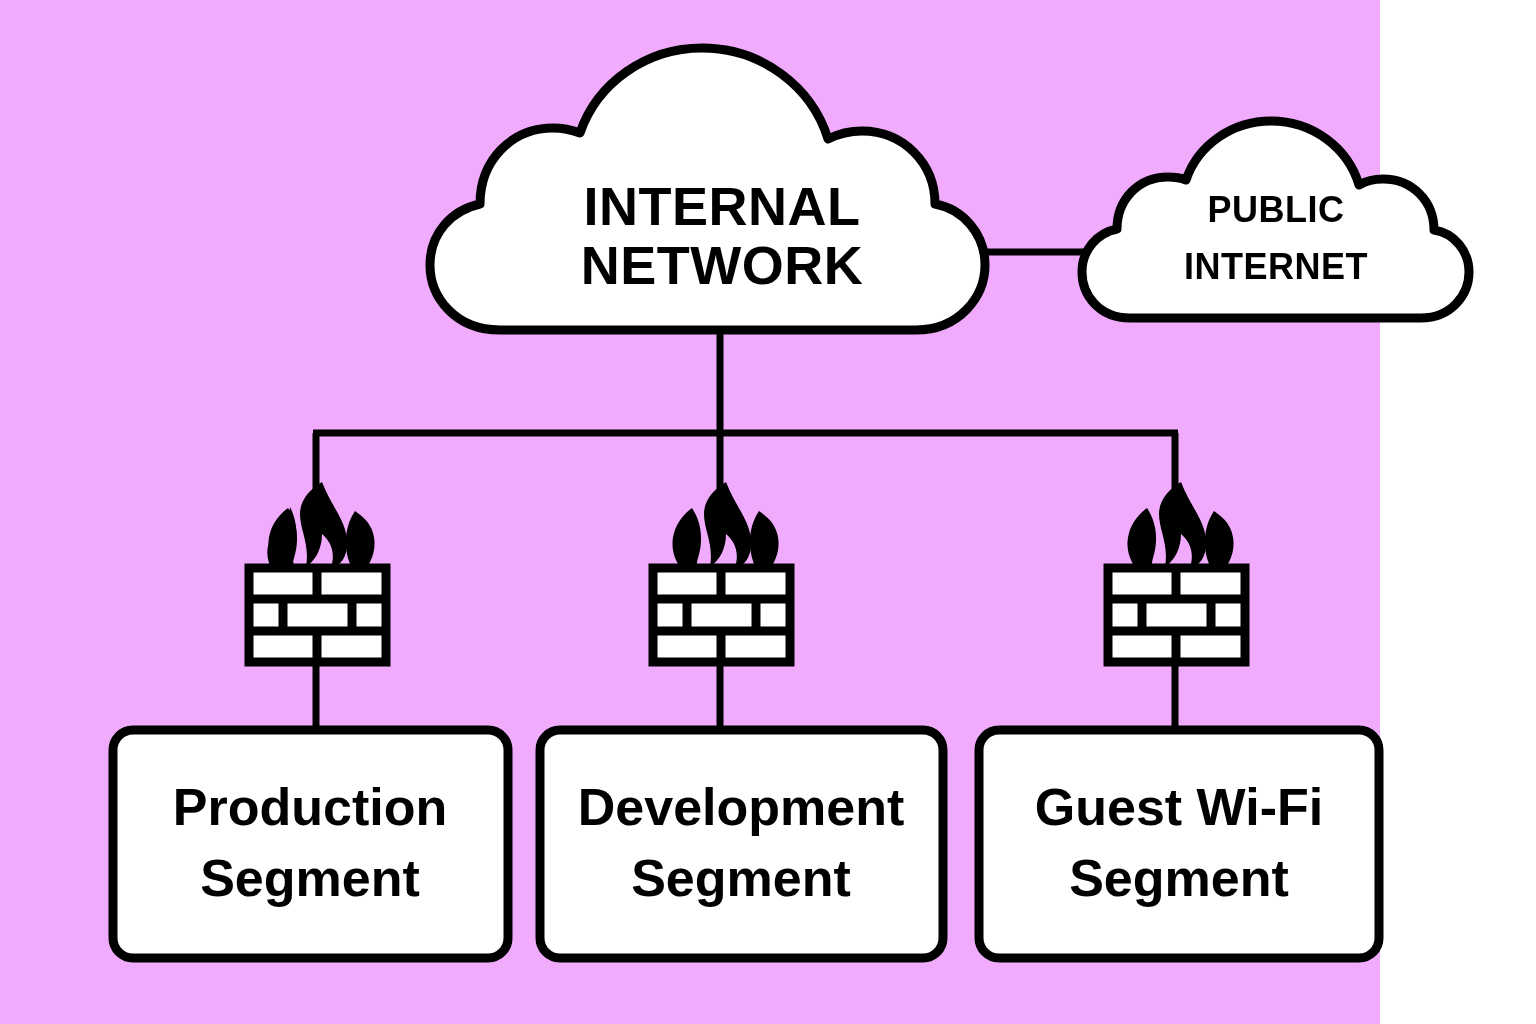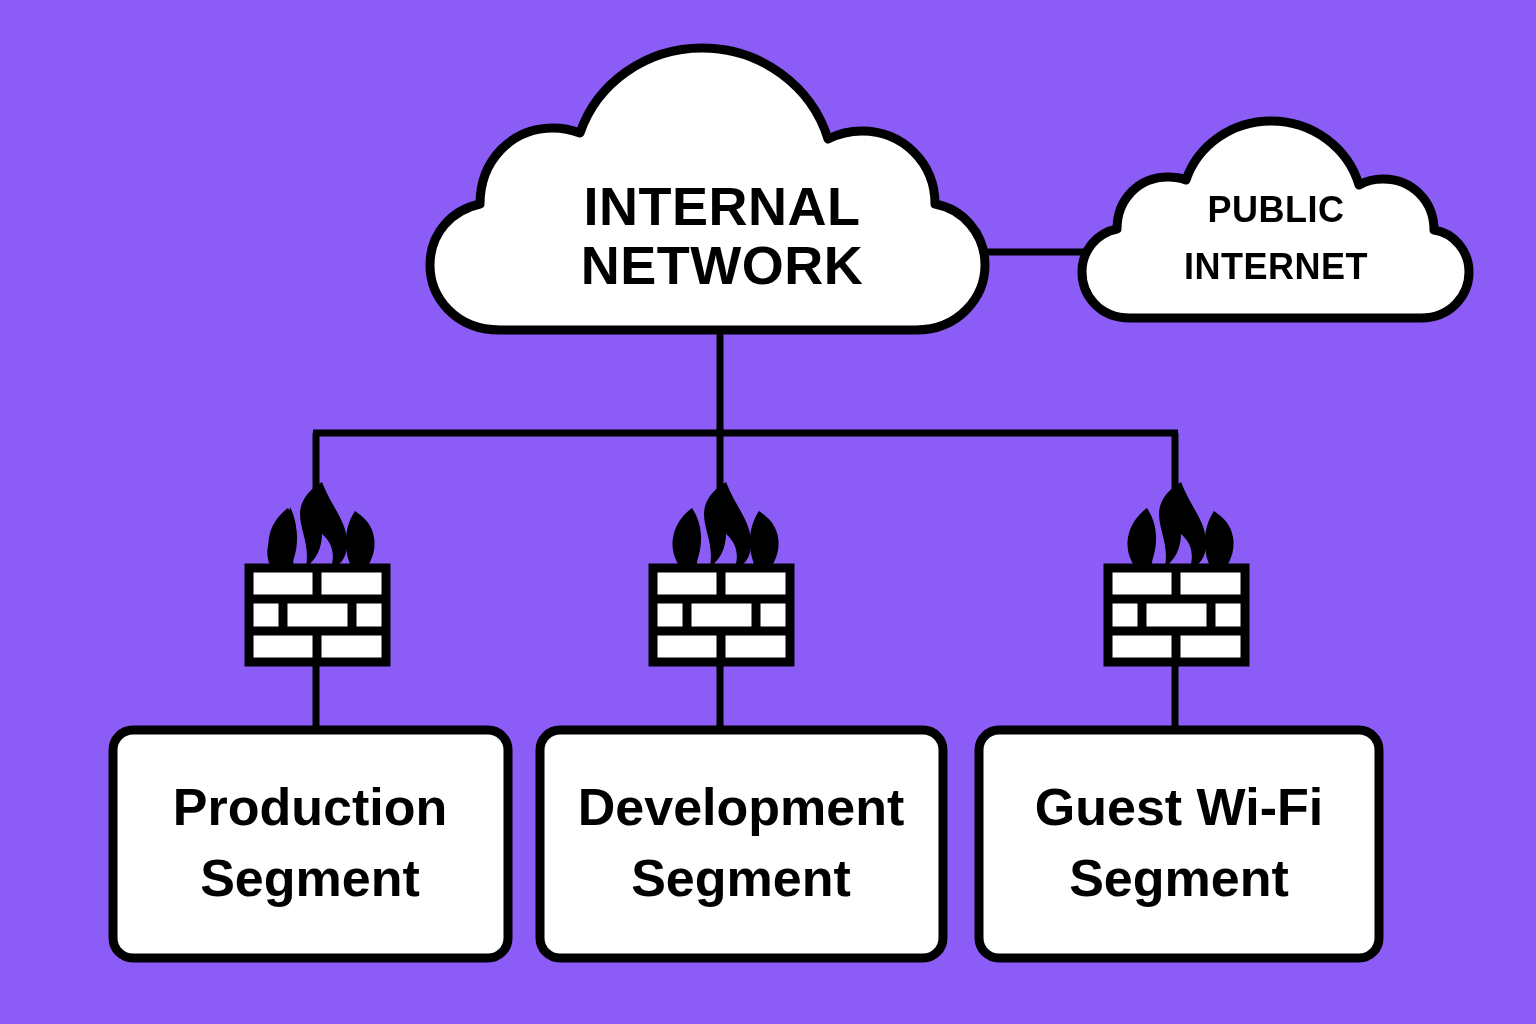--- a/index.html
+++ b/index.html
@@ -8,23 +8,23 @@
     background: #ffffff;
   }
   body {
     width: 1536px;
     height: 1024px;
     overflow: hidden;
     font-family: "Liberation Sans", sans-serif;
   }
   #diagram-root {
     position: relative;
-    width: 1536px;
+    width: 1380px;
     height: 1024px;
-    background: #8b5cf6;
+    background: #f0abfc;
   }
   svg#diagram-svg {
     display: block;
     width: 1536px;
     height: 1024px;
   }
   .cloud-shape,
   .segment-box {
     fill: #ffffff;
     stroke: #000000;

